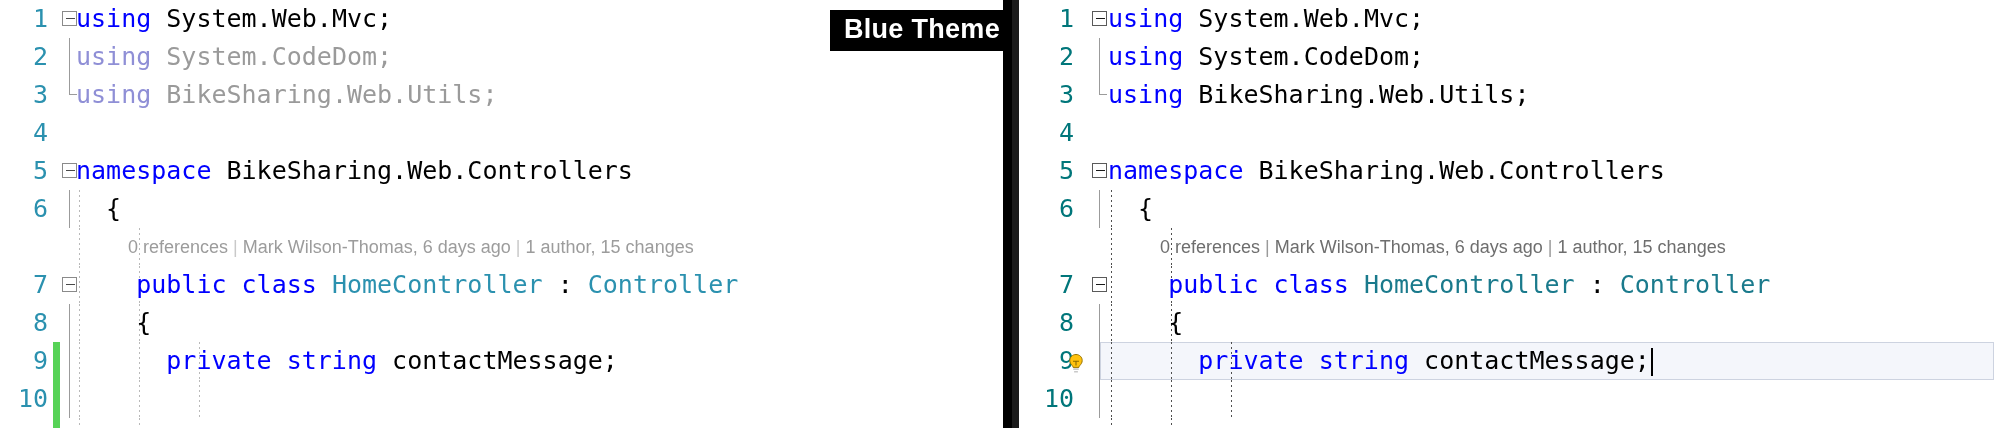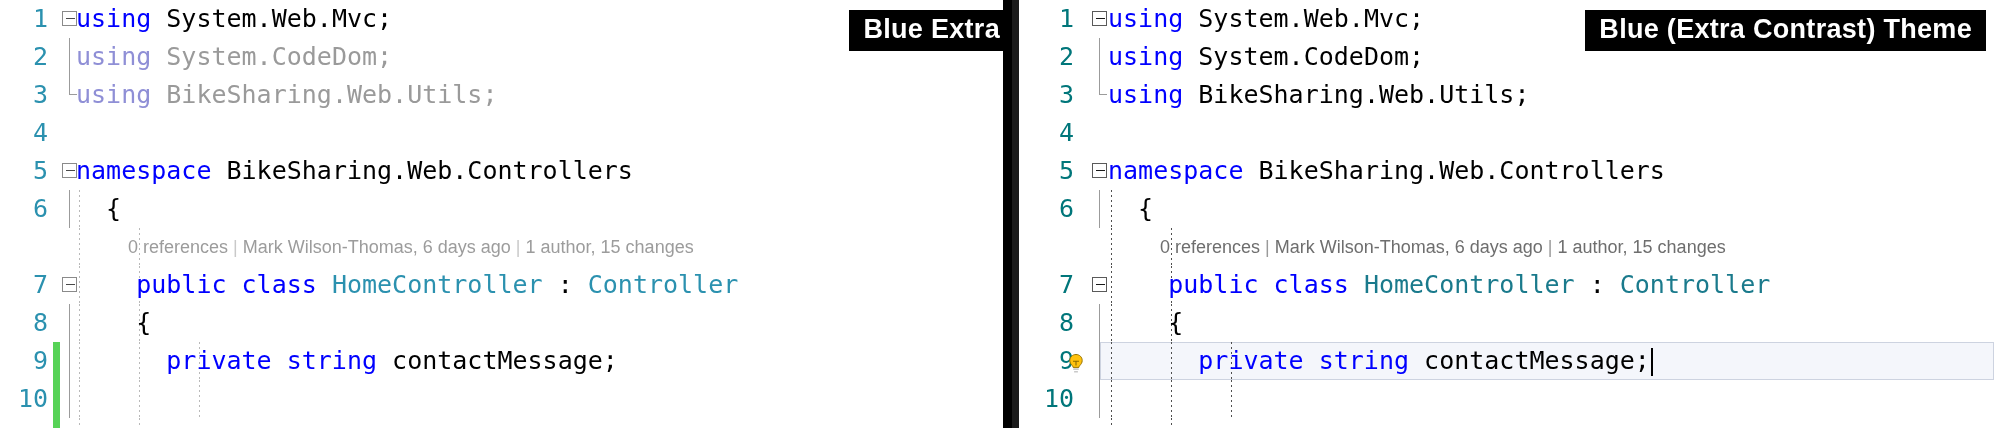--- a/index.html
+++ b/index.html
@@ -111,40 +111,39 @@
   }
   .badge-left  { right:-11px; }
   .badge-right { right:8px; }
 </style>
 </head>
 <body>
 
 <div class="wrap">
 
   <div class="panel panel-left" id="panelLeft">
-    <div class="badge badge-left">Blue Extra</div>
+    <div class="badge badge-left">Blue Theme</div>
   <div class="row" style="position: absolute; left: 0px; right: 0px; top: 0px;"><div class="gutter-num" style="left: 0px;">1</div><div class="outline"><div class="boxglyph"></div></div><div class="code" style="left: 76px;"><span class="kw">using</span><span class="plain"> System.Web.Mvc;</span></div></div>
       <div class="row" style="position: absolute; left: 0px; right: 0px; top: 38px;"><div class="gutter-num" style="left: 0px;">2</div><div class="outline"><div class="vline"></div></div><div class="code" style="left: 76px;"><span class="kwdim">using</span><span class="dim"> System.CodeDom;</span></div></div>
       <div class="row" style="position: absolute; left: 0px; right: 0px; top: 76px;"><div class="gutter-num" style="left: 0px;">3</div><div class="outline"><div class="vline half-top elbow"></div></div><div class="code" style="left: 76px;"><span class="kwdim">using</span><span class="dim"> BikeSharing.Web.Utils;</span></div></div>
       <div class="row" style="position: absolute; left: 0px; right: 0px; top: 114px;"><div class="gutter-num" style="left: 0px;">4</div></div>
       <div class="row" style="position: absolute; left: 0px; right: 0px; top: 152px;"><div class="gutter-num" style="left: 0px;">5</div><div class="outline"><div class="boxglyph"></div></div><div class="code" style="left: 76px;"><span class="kw">namespace</span><span class="plain"> BikeSharing.Web.Controllers</span></div></div>
       <div class="row" style="position: absolute; left: 0px; right: 0px; top: 190px;"><div class="gutter-num" style="left: 0px;">6</div><div class="outline"><div class="vline"></div></div><div class="guide" style="left: 79px;"></div><div class="code" style="left: 106.1px;"><span class="punct">{</span></div></div>
       <div class="row codelens" style="position: absolute; left: 0px; right: 0px; top: 228px;"><div class="guide" style="left: 79px;"></div><div class="guide" style="left: 139.2px;"></div><div class="cl"><span>0 references</span><span class="sep">|</span><span>Mark Wilson-Thomas, 6 days ago</span><span class="sep">|</span><span>1 author, 15 changes</span></div></div>
       <div class="row" style="position: absolute; left: 0px; right: 0px; top: 266px;"><div class="gutter-num" style="left: 0px;">7</div><div class="outline"><div class="boxglyph"></div></div><div class="guide" style="left: 79px;"></div><div class="guide" style="left: 139.2px;"></div><div class="code" style="left: 136.2px;"><span class="kw">public</span><span class="plain"> </span><span class="kw">class</span><span class="plain"> </span><span class="type">HomeController</span><span class="plain"> : </span><span class="type">Controller</span></div></div>
       <div class="row" style="position: absolute; left: 0px; right: 0px; top: 304px;"><div class="gutter-num" style="left: 0px;">8</div><div class="outline"><div class="vline"></div></div><div class="guide" style="left: 79px;"></div><div class="guide" style="left: 139.2px;"></div><div class="code" style="left: 136.2px;"><span class="punct">{</span></div></div>
       <div class="row" style="position: absolute; left: 0px; right: 0px; top: 342px;"><div class="changebar"></div><div class="gutter-num" style="left: 0px;">9</div><div class="outline"><div class="vline"></div></div><div class="guide" style="left: 79px;"></div><div class="guide" style="left: 139.2px;"></div><div class="guide" style="left: 199.4px;"></div><div class="code" style="left: 166.3px;"><span class="kw">private</span><span class="plain"> </span><span class="kw">string</span><span class="plain"> contactMessage;</span></div></div>
       <div class="row" style="position: absolute; left: 0px; right: 0px; top: 380px;"><div class="changebar"></div><div class="gutter-num" style="left: 0px;">10</div><div class="outline"><div class="vline"></div></div><div class="guide" style="left: 79px;"></div><div class="guide" style="left: 139.2px;"></div><div class="guide" style="left: 199.4px;"></div></div>
       <div class="row codelens" style="position: absolute; left: 0px; right: 0px; top: 418px;"><div class="changebar"></div><div class="guide" style="left: 79px;"></div><div class="guide" style="left: 139.2px;"></div><div class="cl"><span>4 references</span><span class="sep">|</span><span>Mark Wilson-Thomas, 89 days ago</span><span class="sep">|</span><span>1 author, 2 changes</span></div></div>
     </div>
 
   <div class="divider"></div>
 
   <div class="panel panel-right" id="panelRight">
     <div class="edge-strip"></div>
-    <div class="badge badge-right">Blue (Extra Contrast) Theme</div>
   <div class="row" style="position: absolute; left: 0px; right: 0px; top: 0px;"><div class="gutter-num" style="left: 14px;">1</div><div class="outline"><div class="boxglyph"></div></div><div class="code" style="left: 96px;"><span class="kw">using</span><span class="plain"> System.Web.Mvc;</span></div></div>
       <div class="row" style="position: absolute; left: 0px; right: 0px; top: 38px;"><div class="gutter-num" style="left: 14px;">2</div><div class="outline"><div class="vline"></div></div><div class="code" style="left: 96px;"><span class="kwdim">using</span><span class="dim"> System.CodeDom;</span></div></div>
       <div class="row" style="position: absolute; left: 0px; right: 0px; top: 76px;"><div class="gutter-num" style="left: 14px;">3</div><div class="outline"><div class="vline half-top elbow"></div></div><div class="code" style="left: 96px;"><span class="kwdim">using</span><span class="dim"> BikeSharing.Web.Utils;</span></div></div>
       <div class="row" style="position: absolute; left: 0px; right: 0px; top: 114px;"><div class="gutter-num" style="left: 14px;">4</div></div>
       <div class="row" style="position: absolute; left: 0px; right: 0px; top: 152px;"><div class="gutter-num" style="left: 14px;">5</div><div class="outline"><div class="boxglyph"></div></div><div class="code" style="left: 96px;"><span class="kw">namespace</span><span class="plain"> BikeSharing.Web.Controllers</span></div></div>
       <div class="row" style="position: absolute; left: 0px; right: 0px; top: 190px;"><div class="gutter-num" style="left: 14px;">6</div><div class="outline"><div class="vline"></div></div><div class="guide" style="left: 99px;"></div><div class="code" style="left: 126.1px;"><span class="punct">{</span></div></div>
       <div class="row codelens" style="position: absolute; left: 0px; right: 0px; top: 228px;"><div class="guide" style="left: 99px;"></div><div class="guide" style="left: 159.2px;"></div><div class="cl"><span>0 references</span><span class="sep">|</span><span>Mark Wilson-Thomas, 6 days ago</span><span class="sep">|</span><span>1 author, 15 changes</span></div></div>
       <div class="row" style="position: absolute; left: 0px; right: 0px; top: 266px;"><div class="gutter-num" style="left: 14px;">7</div><div class="outline"><div class="boxglyph"></div></div><div class="guide" style="left: 99px;"></div><div class="guide" style="left: 159.2px;"></div><div class="code" style="left: 156.2px;"><span class="kw">public</span><span class="plain"> </span><span class="kw">class</span><span class="plain"> </span><span class="type">HomeController</span><span class="plain"> : </span><span class="type">Controller</span></div></div>
       <div class="row" style="position: absolute; left: 0px; right: 0px; top: 304px;"><div class="gutter-num" style="left: 14px;">8</div><div class="outline"><div class="vline"></div></div><div class="guide" style="left: 99px;"></div><div class="guide" style="left: 159.2px;"></div><div class="code" style="left: 156.2px;"><span class="punct">{</span></div></div>
       <div class="row" style="position: absolute; left: 0px; right: 0px; top: 342px;"><div class="curline"></div><div class="gutter-num" style="left: 14px;">9</div><div class="bulb"><svg viewBox="0 0 24 24" width="24" height="24">

